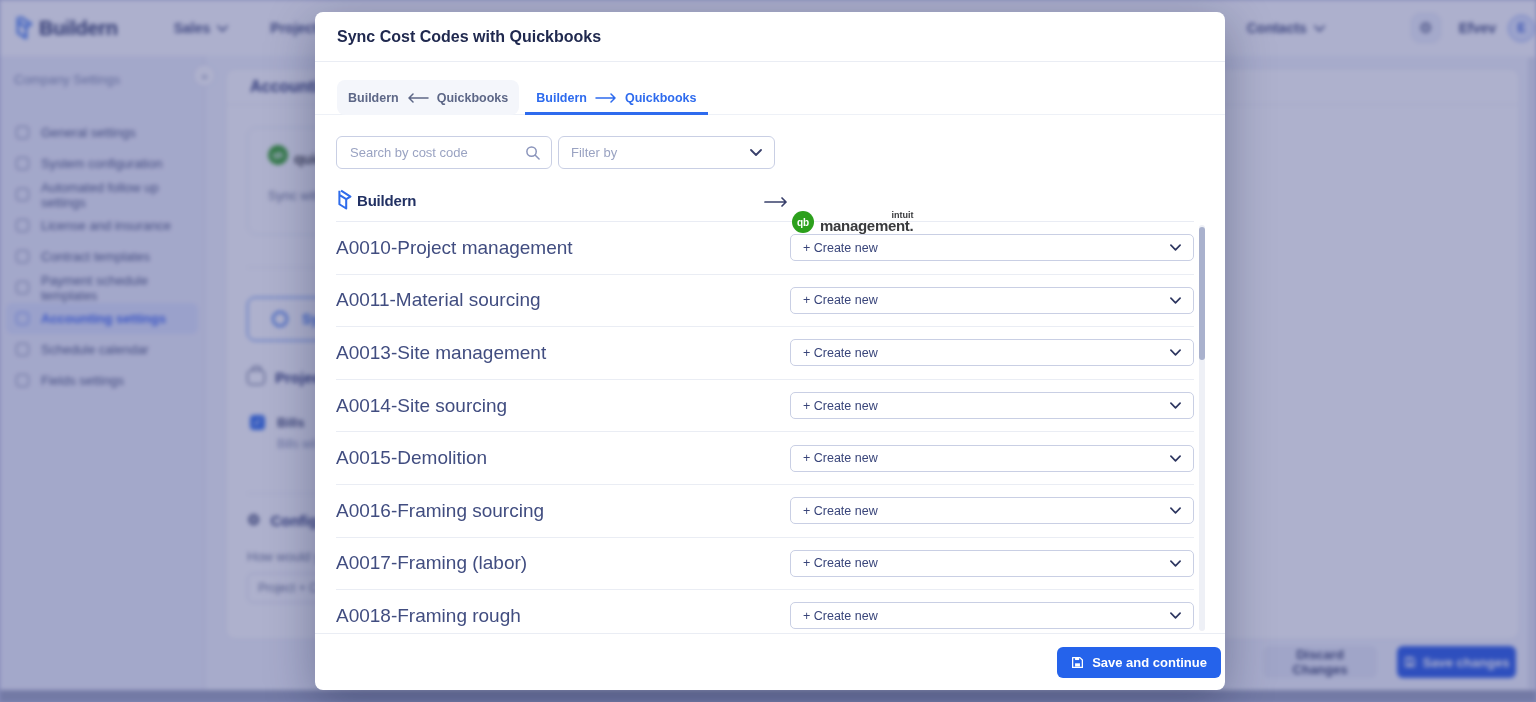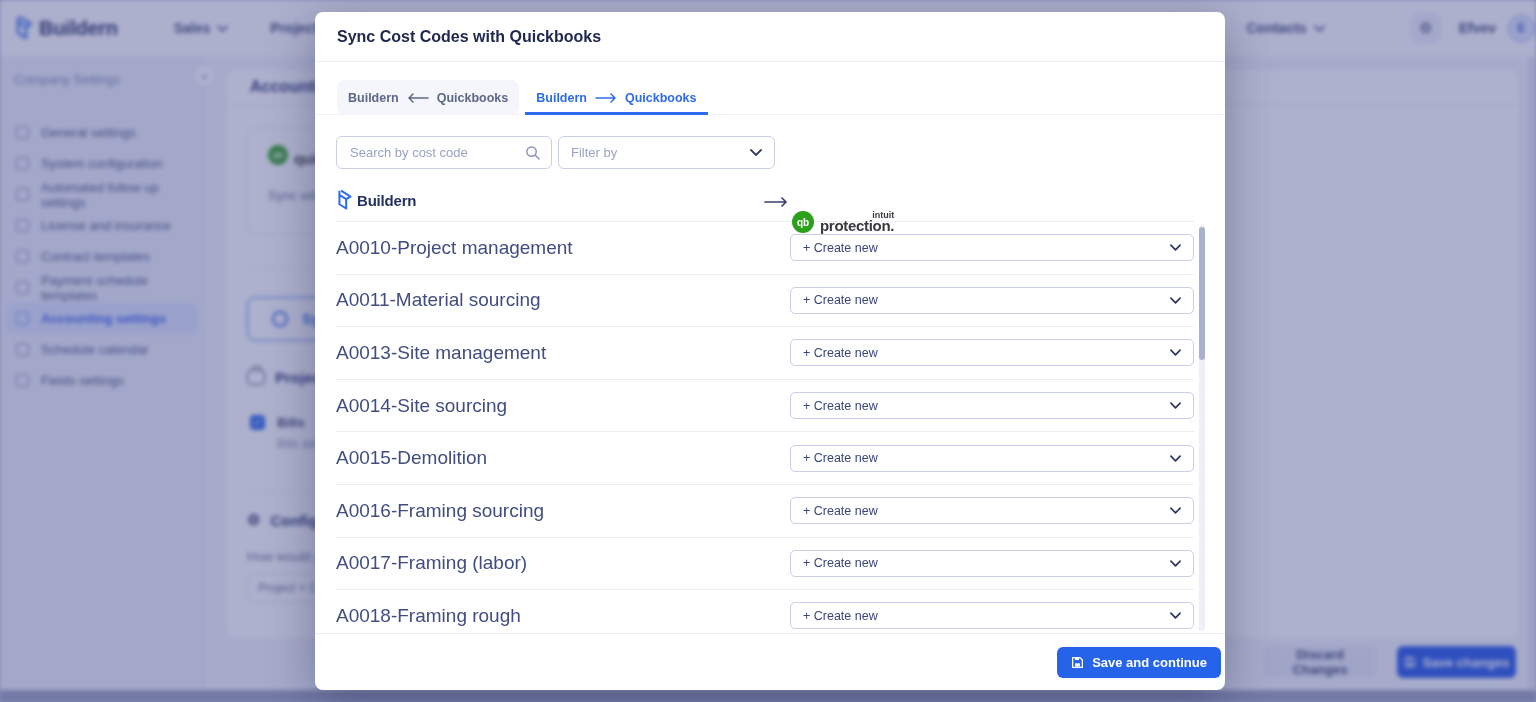--- a/index.html
+++ b/index.html
@@ -380,21 +380,21 @@
         </svg>
       <span class="bl-text">Buildern</span>
     </div>
     <svg class="col-arrow" width="24" height="12" viewBox="0 0 24 12">
         <path d="M1 6h21M18 2l4 4-4 4" fill="none" stroke="currentColor" stroke-width="1.7" stroke-linecap="round" stroke-linejoin="round"></path>
       </svg>
     <div class="qb-col">
       <span class="qb-circle-lg">qb</span>
       <span class="qb-text">
         <div class="qb-small">intuit</div>
-        <div class="qb-big">protection.</div>
+        <div class="qb-big">management.</div>
       </span>
     </div>
   </div>
 
   <div class="m-list">
 
       <div class="m-row">
         <span class="row-code">A0010-Project management</span>
         <div class="row-select">
           <span>+ Create new</span>

